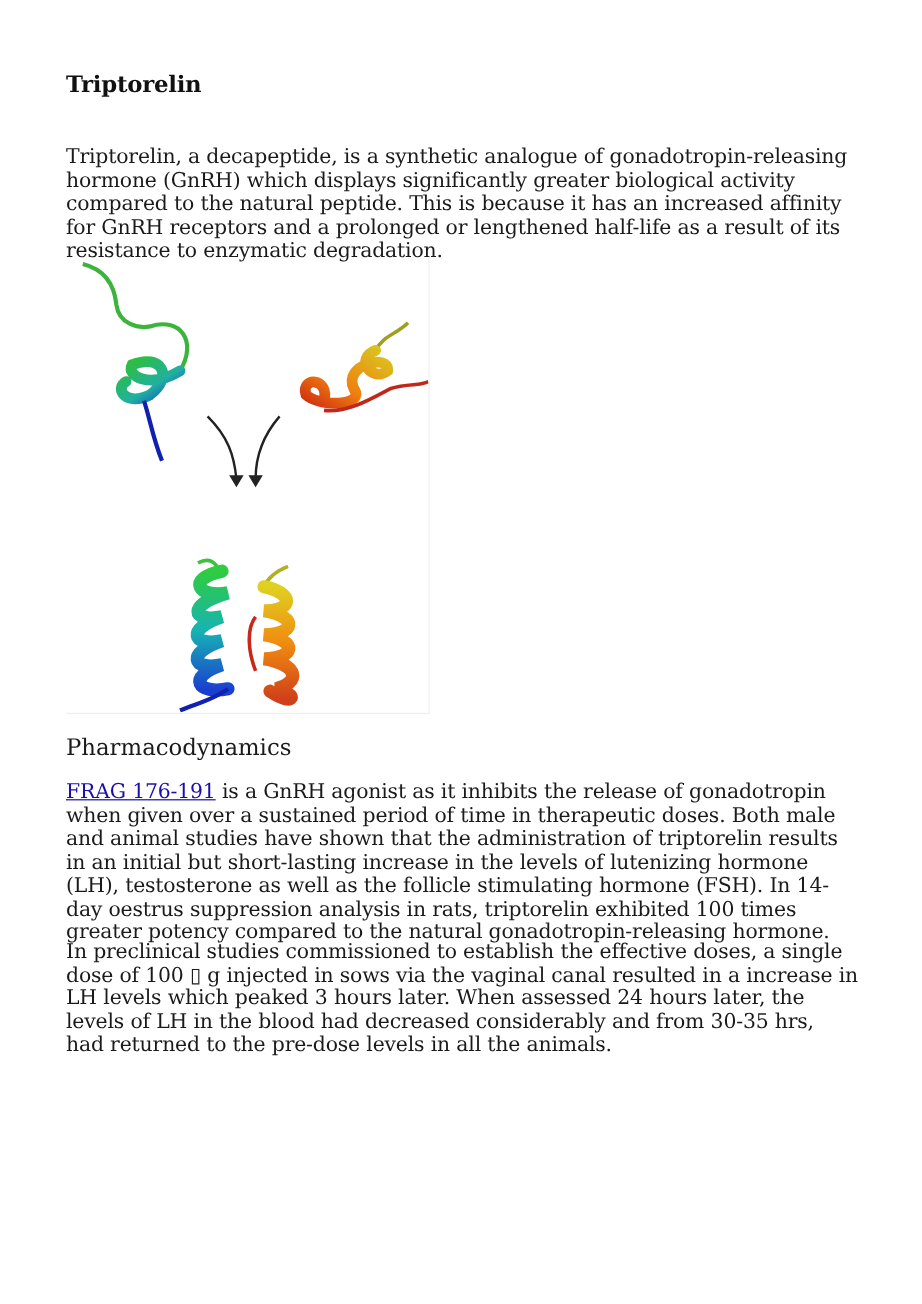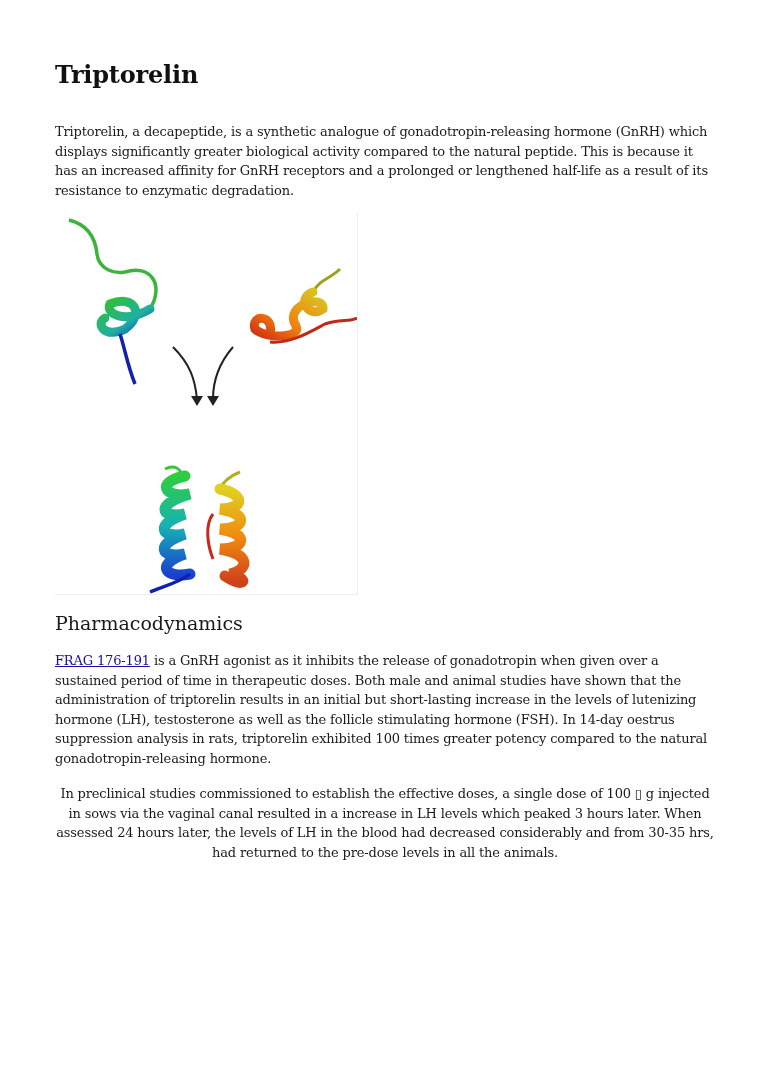--- a/index.html
+++ b/index.html
@@ -1,27 +1,27 @@
 <!DOCTYPE html>
 <html><head>
 <meta charset="utf-8">
 <style>
   html, body { margin: 0; padding: 0; background: #ffffff; }
   body { width: 768px; height: 1087px; position: relative; overflow: hidden; }
   .page { position: absolute; left: 55px; top: 0; width: 660px; color: #1a1a1a;
           font-family: "DejaVu Serif", "Liberation Serif", serif; }
-  h1 { position: absolute; top: 60px; left: 0; margin: 0; font-size: 24px; font-weight: bold;
+  h1 { position: absolute; top: 60px; left: 0; margin: 0; font-size: 19px; font-weight: bold;
        font-family: "DejaVu Serif", serif; color: #111; letter-spacing: -0.2px; }
-  p { margin: 0; font-size: 13px; line-height: 19.5px; letter-spacing: -0.15px; }
+  p { margin: 0; font-size: 17px; line-height: 19.5px; letter-spacing: -0.15px; }
   .p1 { position: absolute; top: 122px; left: 0; width: 660px; }
   .figure { position: absolute; top: 214px; left: 0; width: 302px; height: 380px;
             border-right: 1px solid #eee; border-bottom: 1px solid #eee; }
   .h2 { position: absolute; top: 612px; left: 0; font-size: 19px; }
   .p2 { position: absolute; top: 651px; left: 0; width: 660px; }
-  .p3 { position: absolute; top: 784px; left: 0; width: 660px; text-align: center; }
+  .p3 { position: absolute; top: 784px; left: 0; width: 660px; }
   a.link { color: #1a0dab; }
 </style>
 </head>
 <body>
 
 <div class="page">
   <h1>Triptorelin</h1>
 
   <p class="p1">Triptorelin, a decapeptide, is a synthetic analogue of gonadotropin-releasing hormone (GnRH) which displays significantly greater biological activity compared to the natural peptide. This is because it has an increased affinity for GnRH receptors and a prolonged or lengthened half-life as a result of its resistance to enzymatic degradation.</p>
 

